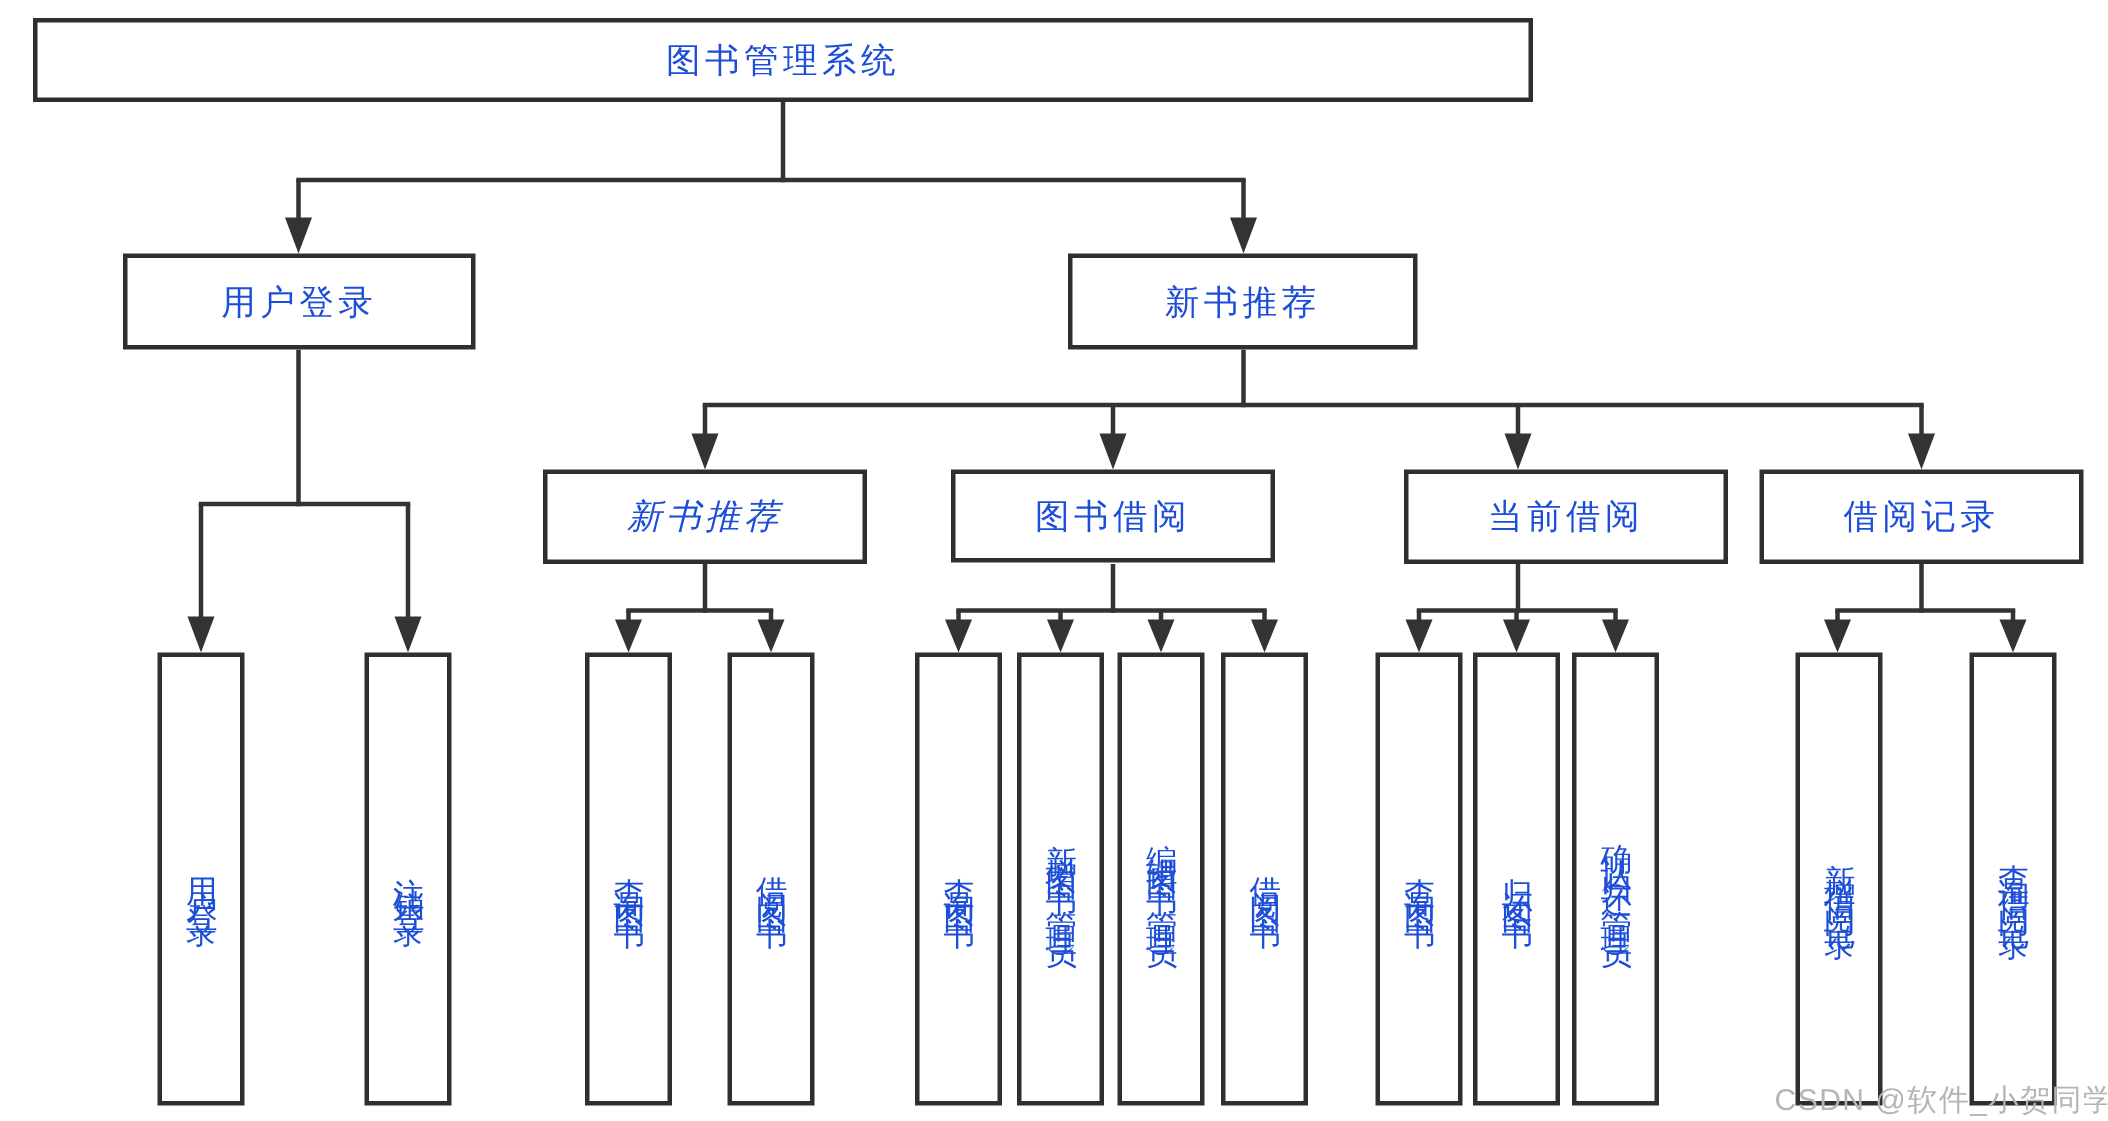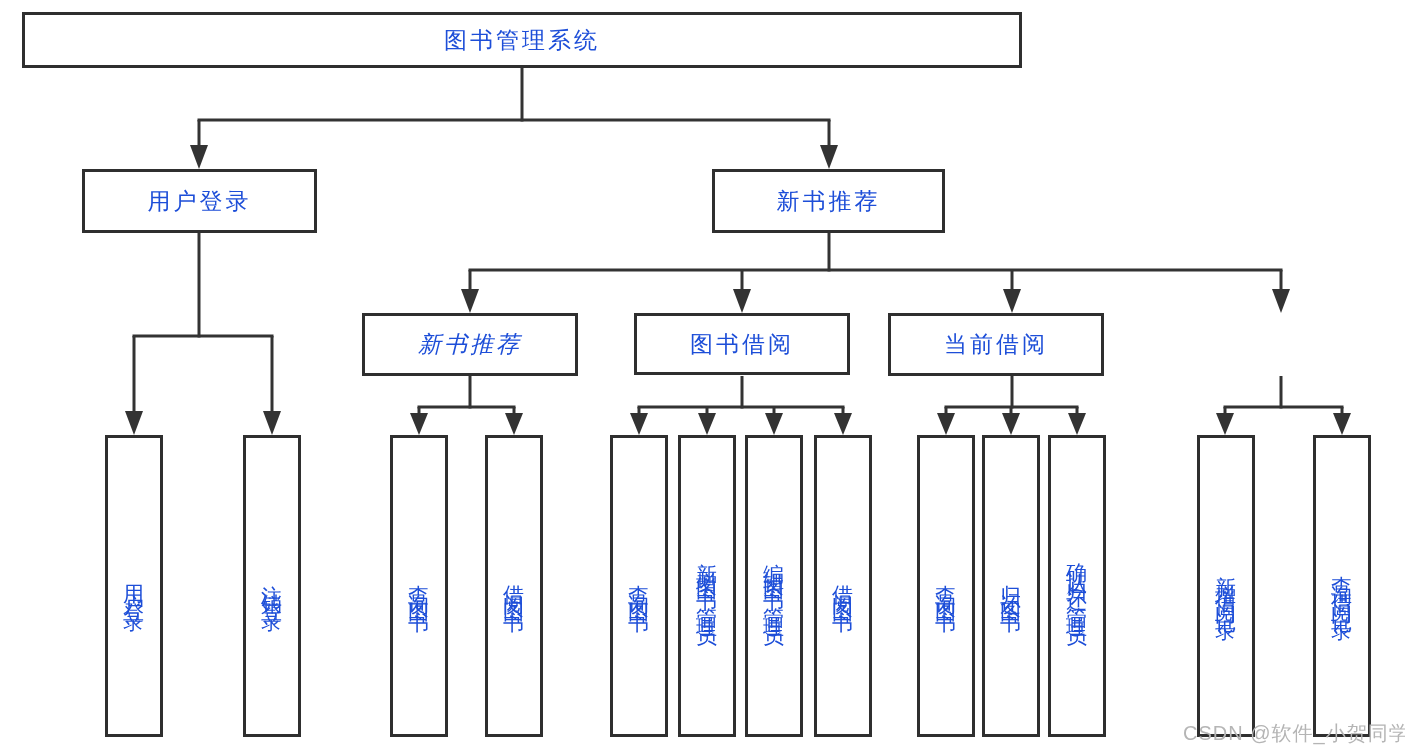--- a/index.html
+++ b/index.html
@@ -113,22 +113,25 @@
   <div class="node" style="left:712px;top:169px;width:233px;height:64px;">
     <span class="hlabel">新书推荐</span>
   </div>
 
   <div class="node" style="left:362px;top:313px;width:216px;height:63px;font-style:italic;">
     <span class="hlabel">新书推荐</span>
   </div>
   <div class="node" style="left:634px;top:313px;width:216px;height:62px;">
     <span class="hlabel">图书借阅</span>
   </div>
-  <div class="node" style="left:888px;top:313px;width:216px;height:63px;">
+  <div class="node" style="left:936px;top:313px;width:216px;height:63px;">
     <span class="hlabel">当前借阅</span>
+  </div>
+  <div class="node" style="left:1173px;top:313px;width:216px;height:63px;">
+    <span class="hlabel">借阅记录</span>
   </div>
 
   <div class="node" style="left:105px;top:435px;width:58px;height:302px;">
     <span class="vlabel">用户登录</span>
   </div>
   <div class="node" style="left:243px;top:435px;width:58px;height:302px;">
     <span class="vlabel">注销登录</span>
   </div>
   <div class="node" style="left:390px;top:435px;width:58px;height:302px;">
     <span class="vlabel">查询图书</span>

